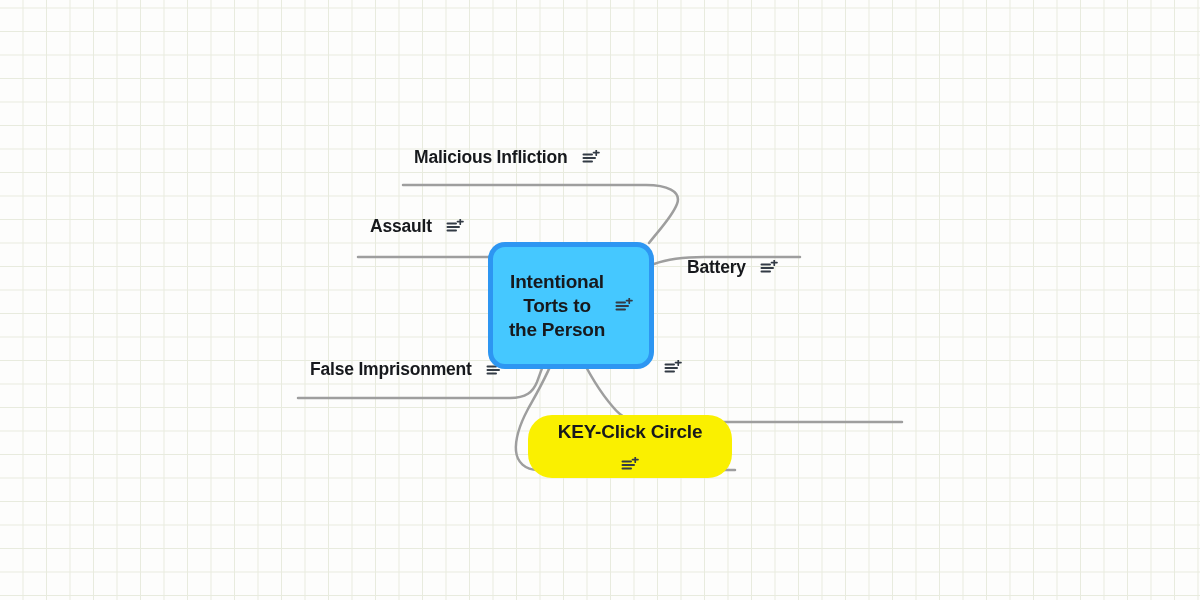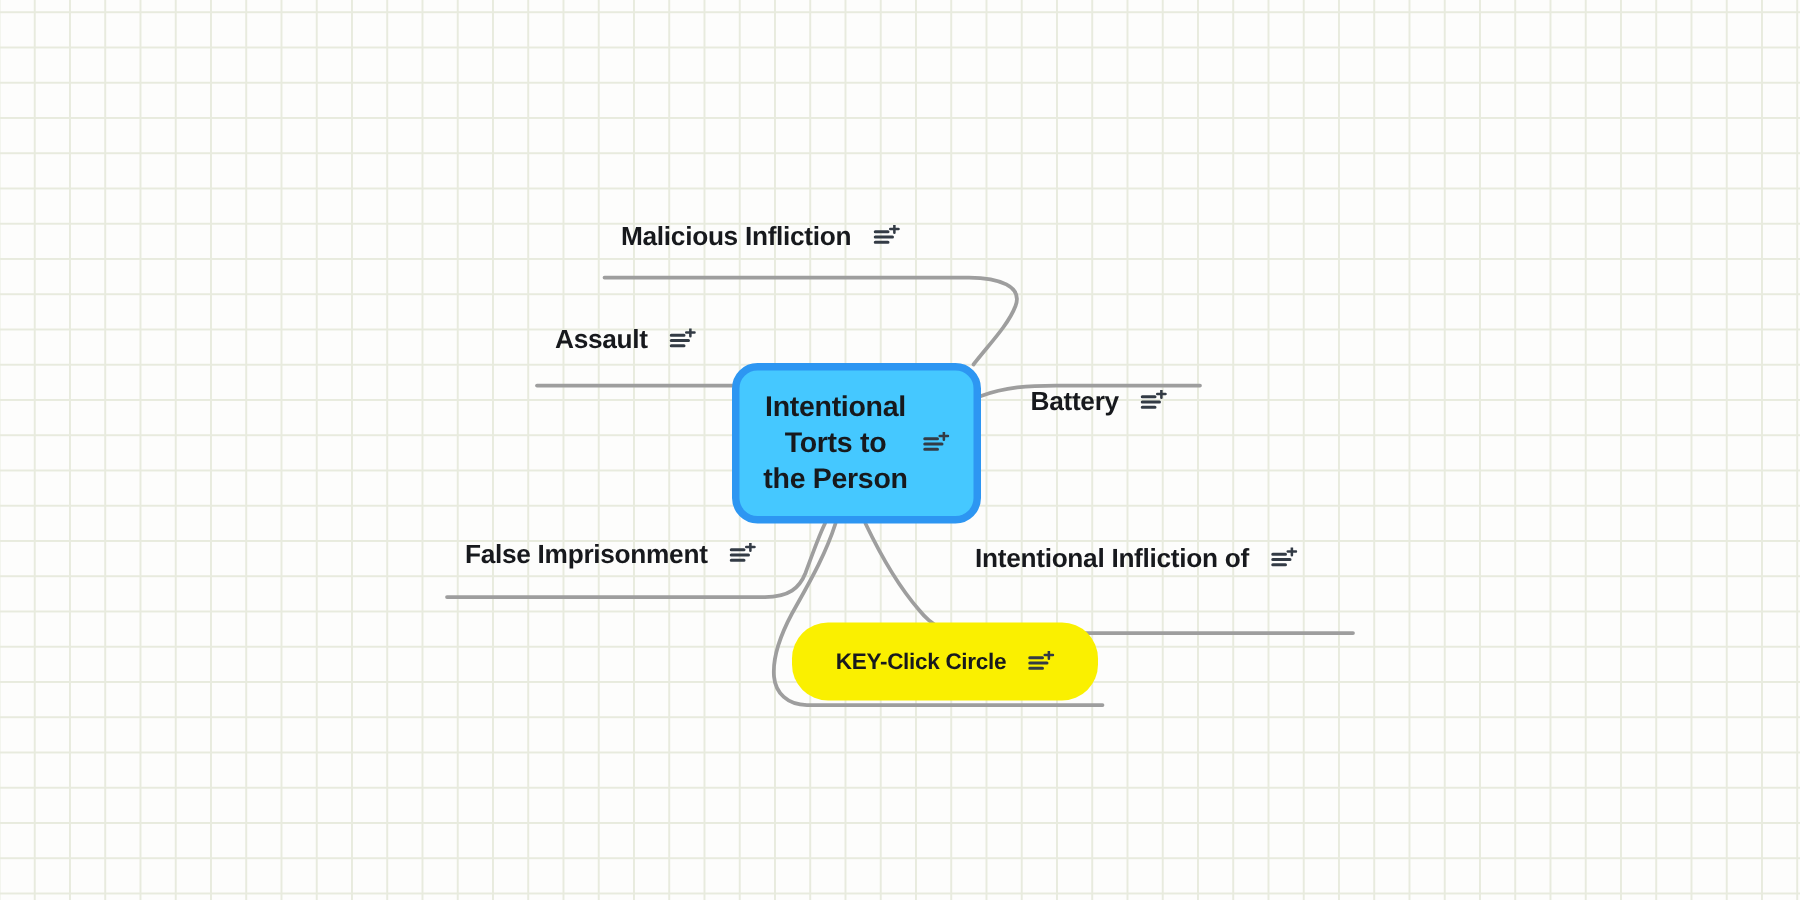--- a/index.html
+++ b/index.html
@@ -27,29 +27,29 @@
   }
   .label .txt-col{display:flex;flex-direction:column;line-height:24px;}
   .note-icon{display:inline-flex;flex:none;}
   .note-icon svg .bars{stroke:var(--icon);stroke-width:2;stroke-linecap:round;}
   .note-icon svg .plus{stroke:var(--icon);stroke-width:1.7;stroke-linecap:round;}
   .node{
     position:absolute;display:flex;align-items:center;justify-content:center;
     color:var(--text);font-weight:700;box-sizing:border-box;letter-spacing:-0.2px;
   }
   .node.central{
-    left:488px;top:242px;width:166px;height:107px;
+    left:488px;top:242px;width:166px;height:127px;
     background:var(--blue-fill);border:5px solid var(--blue-border);border-radius:17px;
     font-size:19px;gap:10px;padding:0 10px;
   }
   .node.central .txt-col{display:flex;flex-direction:column;align-items:center;line-height:24px;}
   .node.yellow{
-    left:528px;top:415px;width:204px;height:52px;
+    left:528px;top:415px;width:204px;height:63px;
     background:var(--yellow-fill);border-radius:24px;
-    font-size:15px;gap:14px;
+    font-size:19px;gap:14px;flex-direction:column;
   }
   .lbl-malicious{left:414px;top:147px;}
   .lbl-assault{left:370px;top:204px;margin-top:12px;}
   .lbl-battery{left:687px;top:218px;margin-top:39px;}
   .lbl-false-imprisonment{left:310px;top:359px;}
   .lbl-iied{left:650px;top:360px;}
 </style>
 </head>
 <body>
 
@@ -99,21 +99,20 @@
     <span class="note-icon">
       <svg width="18" height="15" viewBox="0 0 18 15">
         <path class="bars" d="M1.5 4.5 H10 M1.5 8 H13 M1.5 11.5 H10"></path>
         <path class="plus" d="M11.5 2.6 H17 M14.25 0.2 V5.2"></path>
       </svg>
     </span>
   </div>
 
   <div class="label lbl-iied">
     <span class="txt-col">
-      <span>Intentional Infliction of</span>
     </span>
     <span class="note-icon">
       <svg width="18" height="15" viewBox="0 0 18 15">
         <path class="bars" d="M1.5 4.5 H10 M1.5 8 H13 M1.5 11.5 H10"></path>
         <path class="plus" d="M11.5 2.6 H17 M14.25 0.2 V5.2"></path>
       </svg>
     </span>
   </div>
 
   <div class="node yellow">

